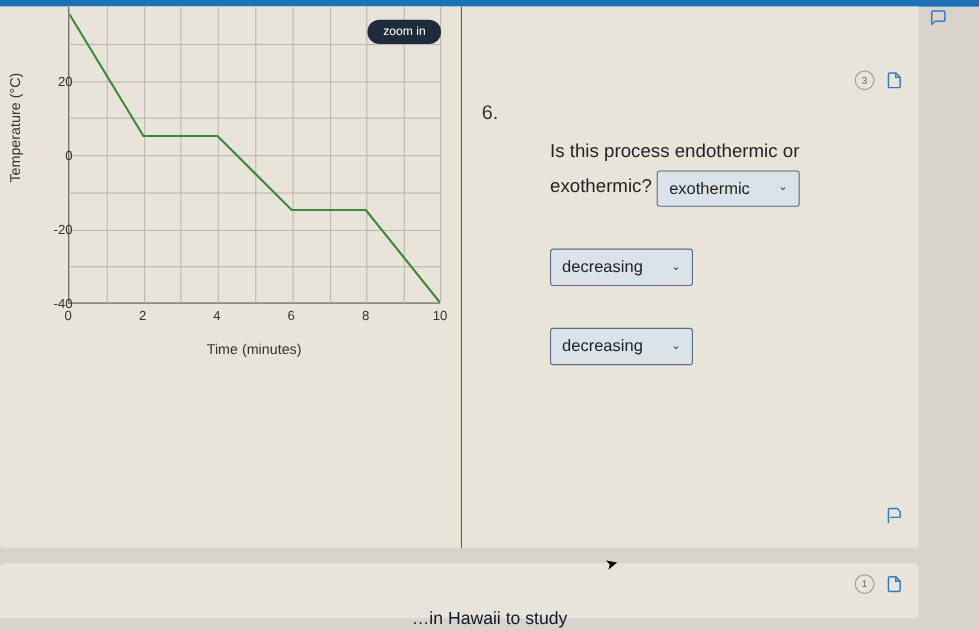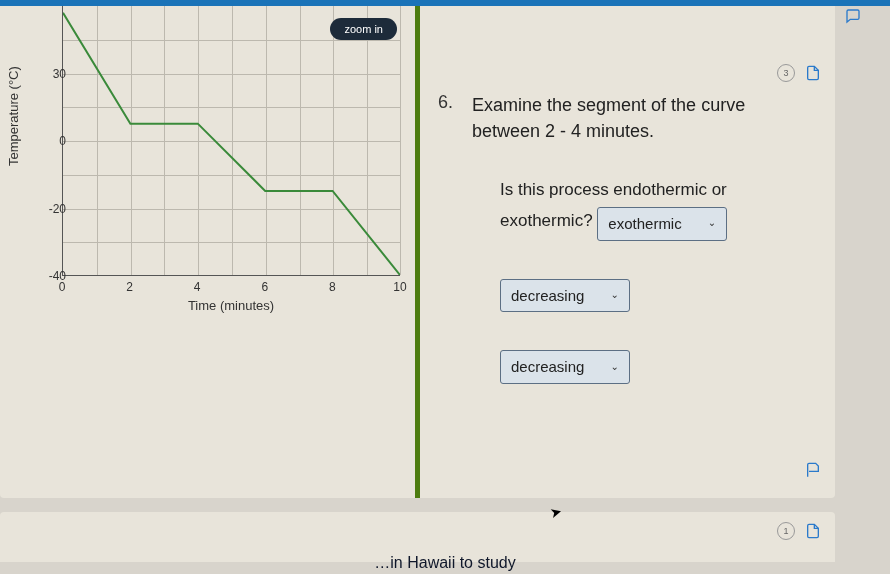--- a/index.html
+++ b/index.html
@@ -24,21 +24,21 @@
     width: 835px;
     height: 492px;
     background: #e8e4da;
     display: flex;
     border-bottom-left-radius: 4px;
     border-bottom-right-radius: 4px;
   }
   .left-panel {
     width: 420px;
     position: relative;
-    border-right: 5px solid #4d7c0f;
+    border-right: 1px solid #4d7c0f;
     padding: 10px 8px 10px 4px;
   }
   .right-panel {
     flex: 1;
     padding: 30px 20px 10px 18px;
     position: relative;
     color: #232323;
   }
   .zoom-btn {
     position: absolute;
@@ -99,21 +99,21 @@
   .xtick, .ytick {
     position:absolute;
     font-size:12px;
     color:#333;
   }
   .ytick { right: 344px; transform: translateY(-50%); text-align:right; width:30px;}
   .xtick { top: 274px; transform: translateX(-50%); }
 
   .xlabel {
     position:absolute;
-    top: 292px;
+    top: 304px;
     left: 52px;
     width: 338px;
     text-align:center;
     font-size: 13px;
     color:#333;
   }
 
   
   .corner-badges {
     position:absolute;
@@ -265,21 +265,21 @@
         <div class="grid-h" style="top:168.75px"></div>
         <div class="grid-h" style="top:202.5px"></div>
         <div class="grid-h" style="top:236.25px"></div>
 
         <svg class="data-line" viewBox="0 0 338 270" preserveAspectRatio="none">
 
           <polyline fill="none" stroke="#3a8a3a" stroke-width="2" points="0,6.75 67.6,118.1 135.2,118.1 202.8,185.6 270.4,185.6 338,270"></polyline>
         </svg>
       </div>
 
-      <div class="ytick" style="top:67.5px">30</div>
+      <div class="ytick" style="top:67.5px">20</div>
       <div class="ytick" style="top:135px">0</div>
       <div class="ytick" style="top:202.5px">-20</div>
       <div class="ytick" style="top:270px">-40</div>
 
       <div class="xtick" style="left:52px">0</div>
       <div class="xtick" style="left:119.6px">2</div>
       <div class="xtick" style="left:187.2px">4</div>
       <div class="xtick" style="left:254.8px">6</div>
       <div class="xtick" style="left:322.4px">8</div>
       <div class="xtick" style="left:390px">10</div>
@@ -296,21 +296,20 @@
         <svg width="16" height="18" viewBox="0 0 24 24" fill="none" stroke="currentColor" stroke-width="2">
             <path d="M14 2H6a2 2 0 0 0-2 2v16a2 2 0 0 0 2 2h12a2 2 0 0 0 2-2V8z"></path>
             <polyline points="14 2 14 8 20 8"></polyline>
           </svg>
       </div>
     </div>
 
     <div class="q-row">
       <div class="q-num">6.</div>
       <div class="q-body">
-        <div>Examine the segment of the curve between 2 - 4 minutes.</div>
 
         <div class="sub-q">
           <span>Is this process endothermic or exothermic?</span>
           <span class="inline-select">
             <span class="select-box">
               <span>exothermic</span>
               <span class="select-chevron">⌄</span>
             </span>
           </span>
         </div>

